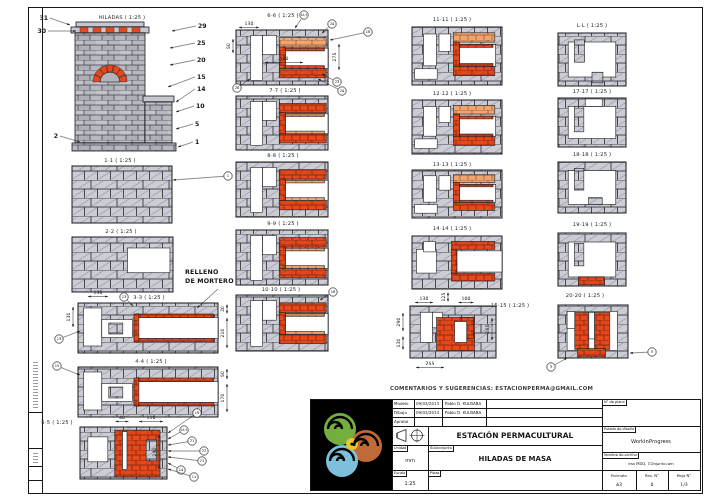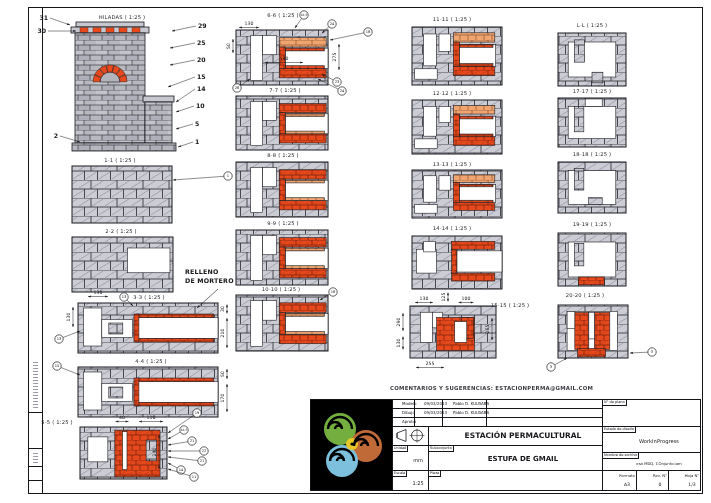--- a/index.html
+++ b/index.html
@@ -2,21 +2,21 @@
 <html><head>
 <meta charset="utf-8">
 <style>
   html,body{margin:0;padding:0;background:#9a9aa0;}
   .sheet{position:relative;width:711px;height:503px;background:#ffffff;
          font-family:"DejaVu Sans",sans-serif;overflow:hidden;}
   .frame{position:absolute;left:28px;top:7px;width:675px;height:487px;
          border:1px solid #15151a;box-sizing:border-box;}
   .vline{position:absolute;width:1px;background:#15151a;}
   .hline{position:absolute;height:1px;background:#15151a;}
-  .tb-text{position:absolute;color:#15151a;white-space:nowrap;overflow:hidden;margin-left:8px;}
+  .tb-text{position:absolute;color:#15151a;white-space:nowrap;overflow:hidden;}
   .hdrbox{position:absolute;border:1px solid #15151a;background:#fff;color:#15151a;
           font-size:3.5px;line-height:4.5px;padding:0 1px;white-space:nowrap;}
   .cell-center{display:flex;align-items:center;justify-content:center;text-align:center;}
   .vtxt{position:absolute;background:repeating-linear-gradient(0deg,#9a9aa6 0 1px,transparent 1px 3px);}
   #cad{position:absolute;left:0;top:0;}
   .vlabel{font-size:5.2px;fill:#27272d;letter-spacing:.2px;}
   .dimtxt{font-size:4.6px;fill:#15151a;}
   .ctxt{fill:#15151a;}
   .pcall{font-size:6.2px;font-weight:bold;fill:#15151a;}
   .note{position:absolute;color:#15151a;font-weight:bold;font-size:6.3px;line-height:8.5px;letter-spacing:.2px;}
@@ -545,21 +545,21 @@
 
   <svg style="position:absolute;left:394px;top:428px;" width="32" height="15" viewBox="0 0 32 15">
     <path d="M3,5 L12,1.5 V13.5 L3,10 Z" fill="none" stroke="#15151a" stroke-width="0.8"></path>
     <line x1="3" y1="5" x2="3" y2="10" stroke="#15151a" stroke-width="0.8"></line>
     <circle cx="23" cy="7.5" r="5.5" fill="none" stroke="#15151a" stroke-width="0.8"></circle>
     <line x1="15.5" y1="7.5" x2="30.5" y2="7.5" stroke="#15151a" stroke-width="0.5"></line>
     <line x1="23" y1="0.5" x2="23" y2="14.5" stroke="#15151a" stroke-width="0.5"></line>
   </svg>
 
   <div class="tb-text cell-center" style="left:428px;top:426px;width:174px;height:19px;font-size:7.5px;font-weight:bold;">ESTACIÓN PERMACULTURAL</div>
-  <div class="tb-text cell-center" style="left:428px;top:450px;width:174px;height:18px;font-size:7px;font-weight:bold;">ESTUFA DE GMAIL</div>
+  <div class="tb-text cell-center" style="left:428px;top:450px;width:174px;height:18px;font-size:7px;font-weight:bold;">HILADAS DE MASA</div>
 
   <div class="hdrbox" style="left:392px;top:445px;">Unidad</div>
   <div class="hdrbox" style="left:428px;top:445px;">Subconjunto</div>
   <div class="hdrbox" style="left:392px;top:470px;">Escala</div>
   <div class="hdrbox" style="left:428px;top:470px;">Pieza</div>
   <div class="hdrbox" style="left:602px;top:399px;">N° de plano</div>
   <div class="hdrbox" style="left:602px;top:426px;">Estado de diseño</div>
   <div class="hdrbox" style="left:602px;top:452px;">Nombre de archivo</div>
 
   <div class="tb-text cell-center" style="left:392px;top:452px;width:36px;height:16px;font-size:5px;">mm</div>

